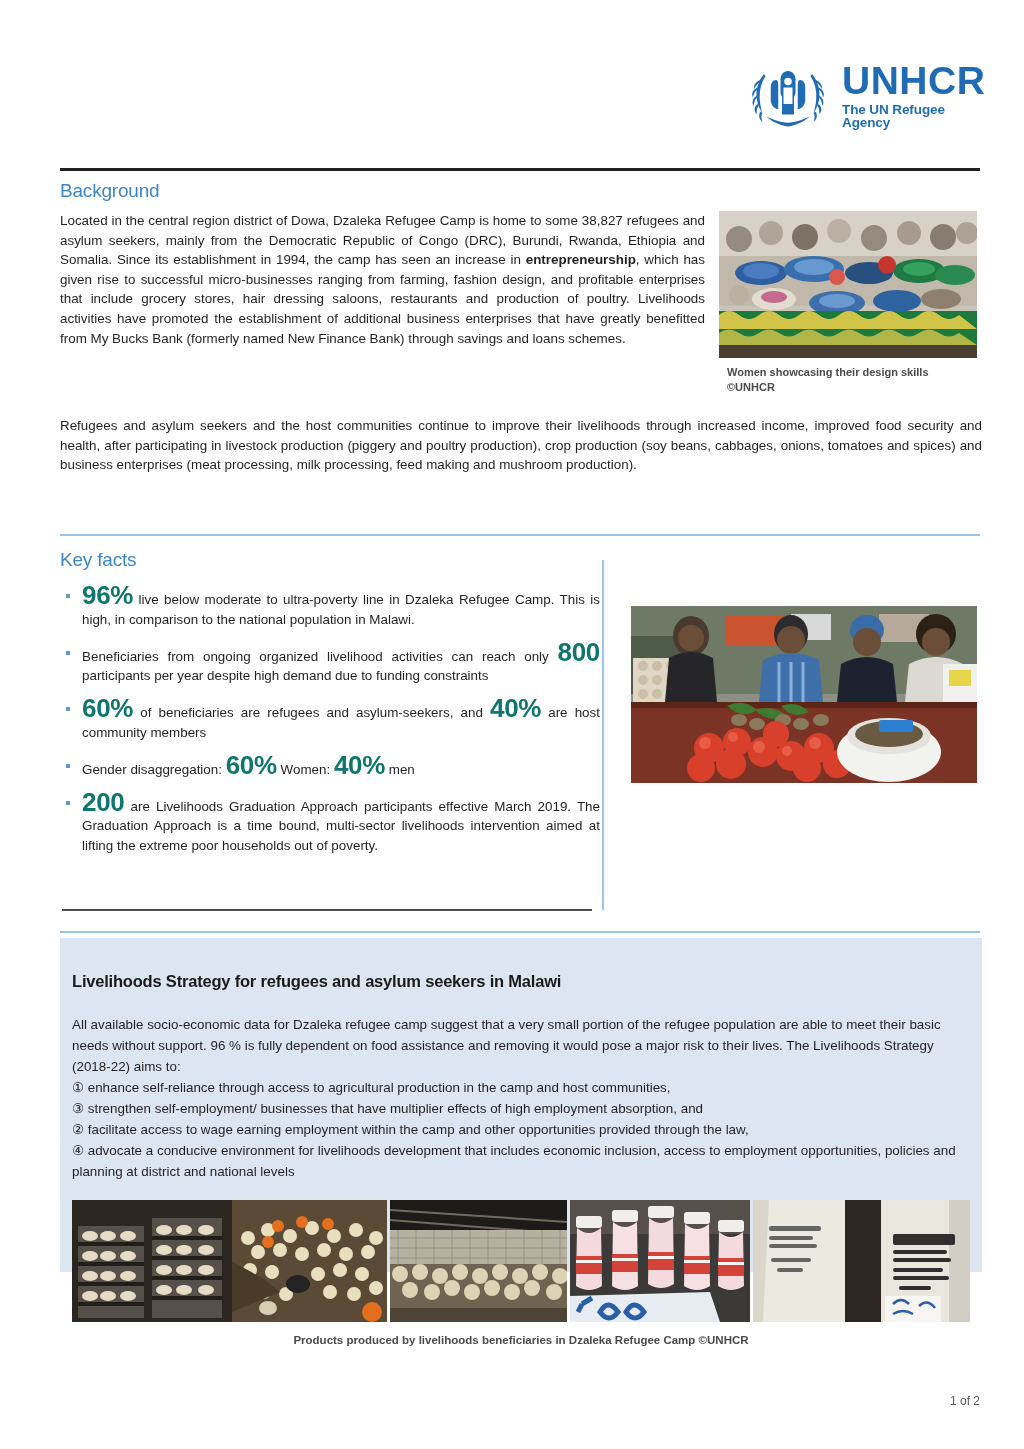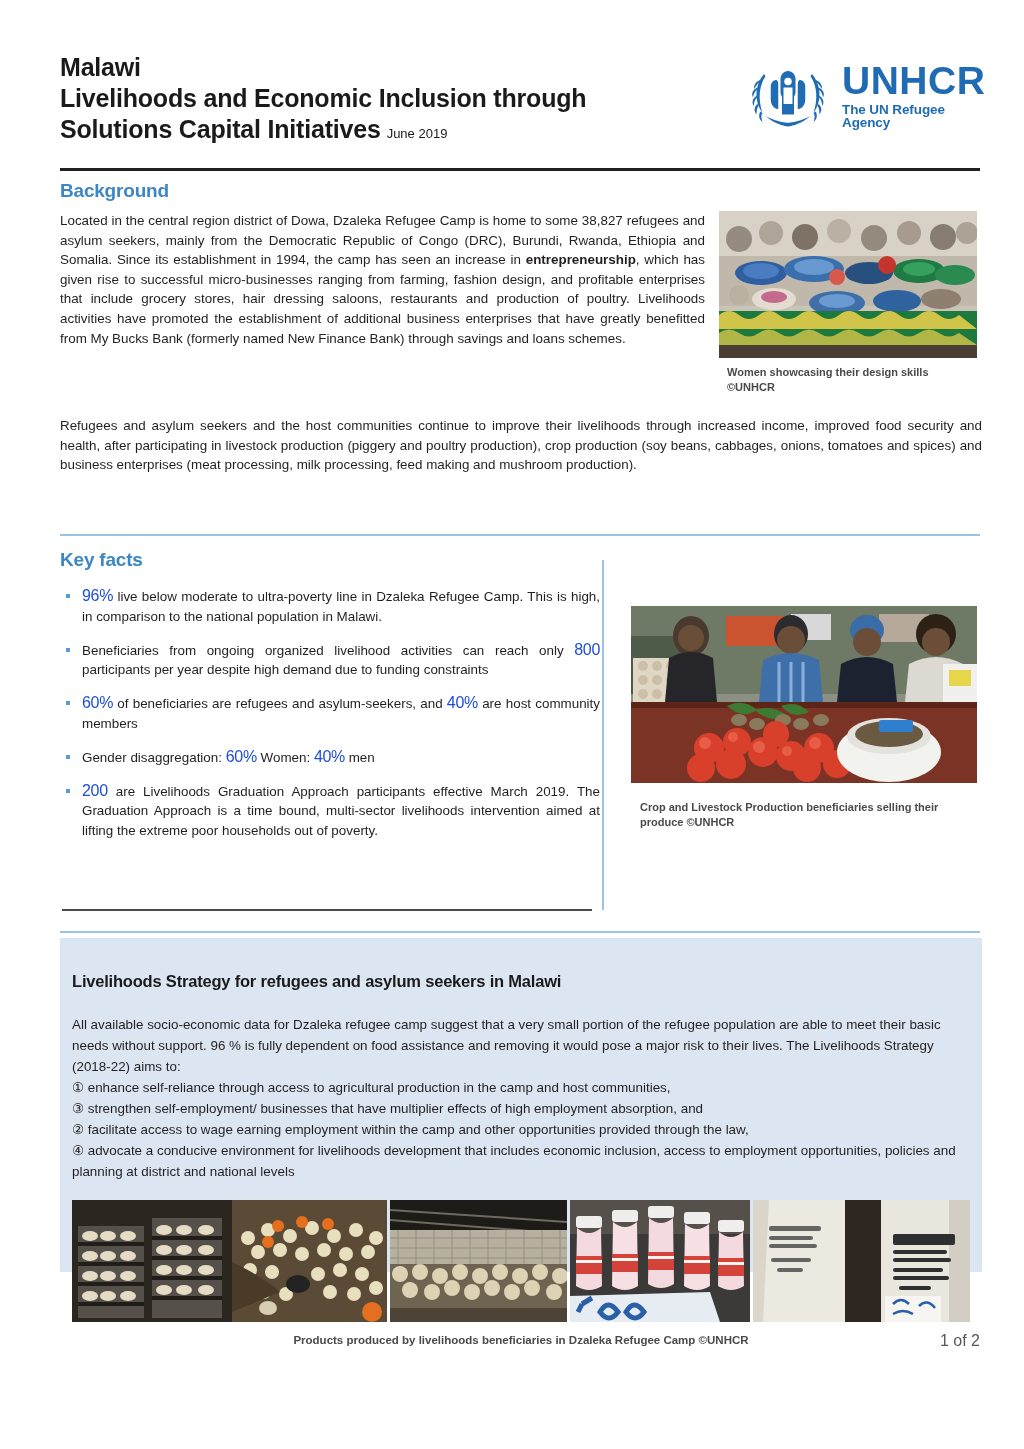--- a/index.html
+++ b/index.html
@@ -69,21 +69,21 @@
     position: absolute;
     left: 60px; right: 44px;
     top: 168px;
     height: 3px;
     background: #231f20;
   }
 
   
   .sec-heading {
     font-size: 19px;
-    font-weight: bold;
+    font-weight: normal;
     color: #3b86c5;
     letter-spacing: -0.2px;
   }
 
   
   .bg-heading { position: absolute; left: 60px; top: 180px; }
 
   .bg-body {
     position: absolute;
     left: 60px; top: 211px;
@@ -149,23 +149,23 @@
     text-align: justify;
   }
   .kf-item::before {
     content: "";
     position: absolute;
     left: 6px; top: 8px;
     width: 4px; height: 4px;
     background: #5a9bd4;
   }
   .big {
-    color: #1d4ed8;
-    font-size: 16px;
-    font-weight: normal;
+    color: #0f766e;
+    font-size: 26px;
+    font-weight: bold;
     letter-spacing: -0.3px;
   }
 
   .kf-underline {
     position: absolute;
     left: 62px; top: 909px;
     width: 530px; height: 1.5px;
     background: #4a4a4a;
   }
 
@@ -228,36 +228,31 @@
     position: absolute;
     left: 0; right: 0; top: 396px;
     text-align: center;
     font-size: 11.5px;
     color: #4a4a4a;
     font-weight: bold;
   }
 
   .footer {
     position: absolute;
-    right: 44px; top: 1332px;
-    font-size: 16px;
+    right: 44px; top: 1394px;
+    font-size: 12px;
     color: #55585a;
   }
 </style>
 </head>
 <body>
 
 <div class="page">
 
   <div class="header">
-    <div class="title-block">
-      <div class="title-line">Malawi</div>
-      <div class="title-line">Livelihoods and Economic Inclusion through</div>
-      <div class="title-line"><span>Solutions Capital Initiatives</span><span class="title-date">June 2019</span></div>
-    </div>
 
     <div class="logo">
       <svg class="logo-mark" viewBox="0 0 100 88">
         <g fill="#1f6cb4">
 
           <path d="M18 16 C6 30 4 52 16 68 C10 50 11 32 20 19 Z"></path>
           <path d="M13 24 C7 26 4 31 5 36 C8 31 10 27 14 26 Z"></path>
           <path d="M9 34 C3 37 1 42 3 47 C5 42 6 38 10 36 Z"></path>
           <path d="M8 45 C2 49 2 54 4 59 C5 53 6 49 9 47 Z"></path>
           <path d="M9 56 C4 61 5 66 8 70 C8 64 9 60 11 58 Z"></path>
@@ -458,21 +453,20 @@
       </g>
 
       <g>
         <ellipse cx="258" cy="146" rx="52" ry="30" fill="#f2f2ee"></ellipse>
         <ellipse cx="258" cy="130" rx="42" ry="18" fill="#e3e2dc"></ellipse>
         <ellipse cx="258" cy="128" rx="34" ry="13" fill="#6b5a42"></ellipse>
         <rect x="248" y="114" width="34" height="12" rx="2" fill="#2f7fd0"></rect>
       </g>
     </svg>
   </div>
-  <div class="caption cap2">Crop and Livestock Production beneficiaries selling their produce ©UNHCR</div>
 
   <div class="rule-blue d2"></div>
 
   <div class="strategy">
     <div class="strategy-title">Livelihoods Strategy for refugees and asylum seekers in Malawi</div>
 
     <div class="strategy-body">
       <span>All available socio-economic data for Dzaleka refugee camp suggest that a very small portion of the refugee population are able to meet their basic needs without support. 96 % is fully dependent on food assistance and removing it would pose a major risk to their lives.  The Livelihoods Strategy (2018-22) aims to:</span>
       <span class="numline">① enhance self-reliance through access to agricultural production in the camp and host communities,</span>
       <span class="numline">③ strengthen self-employment/ businesses that have multiplier effects of high employment absorption, and</span>

